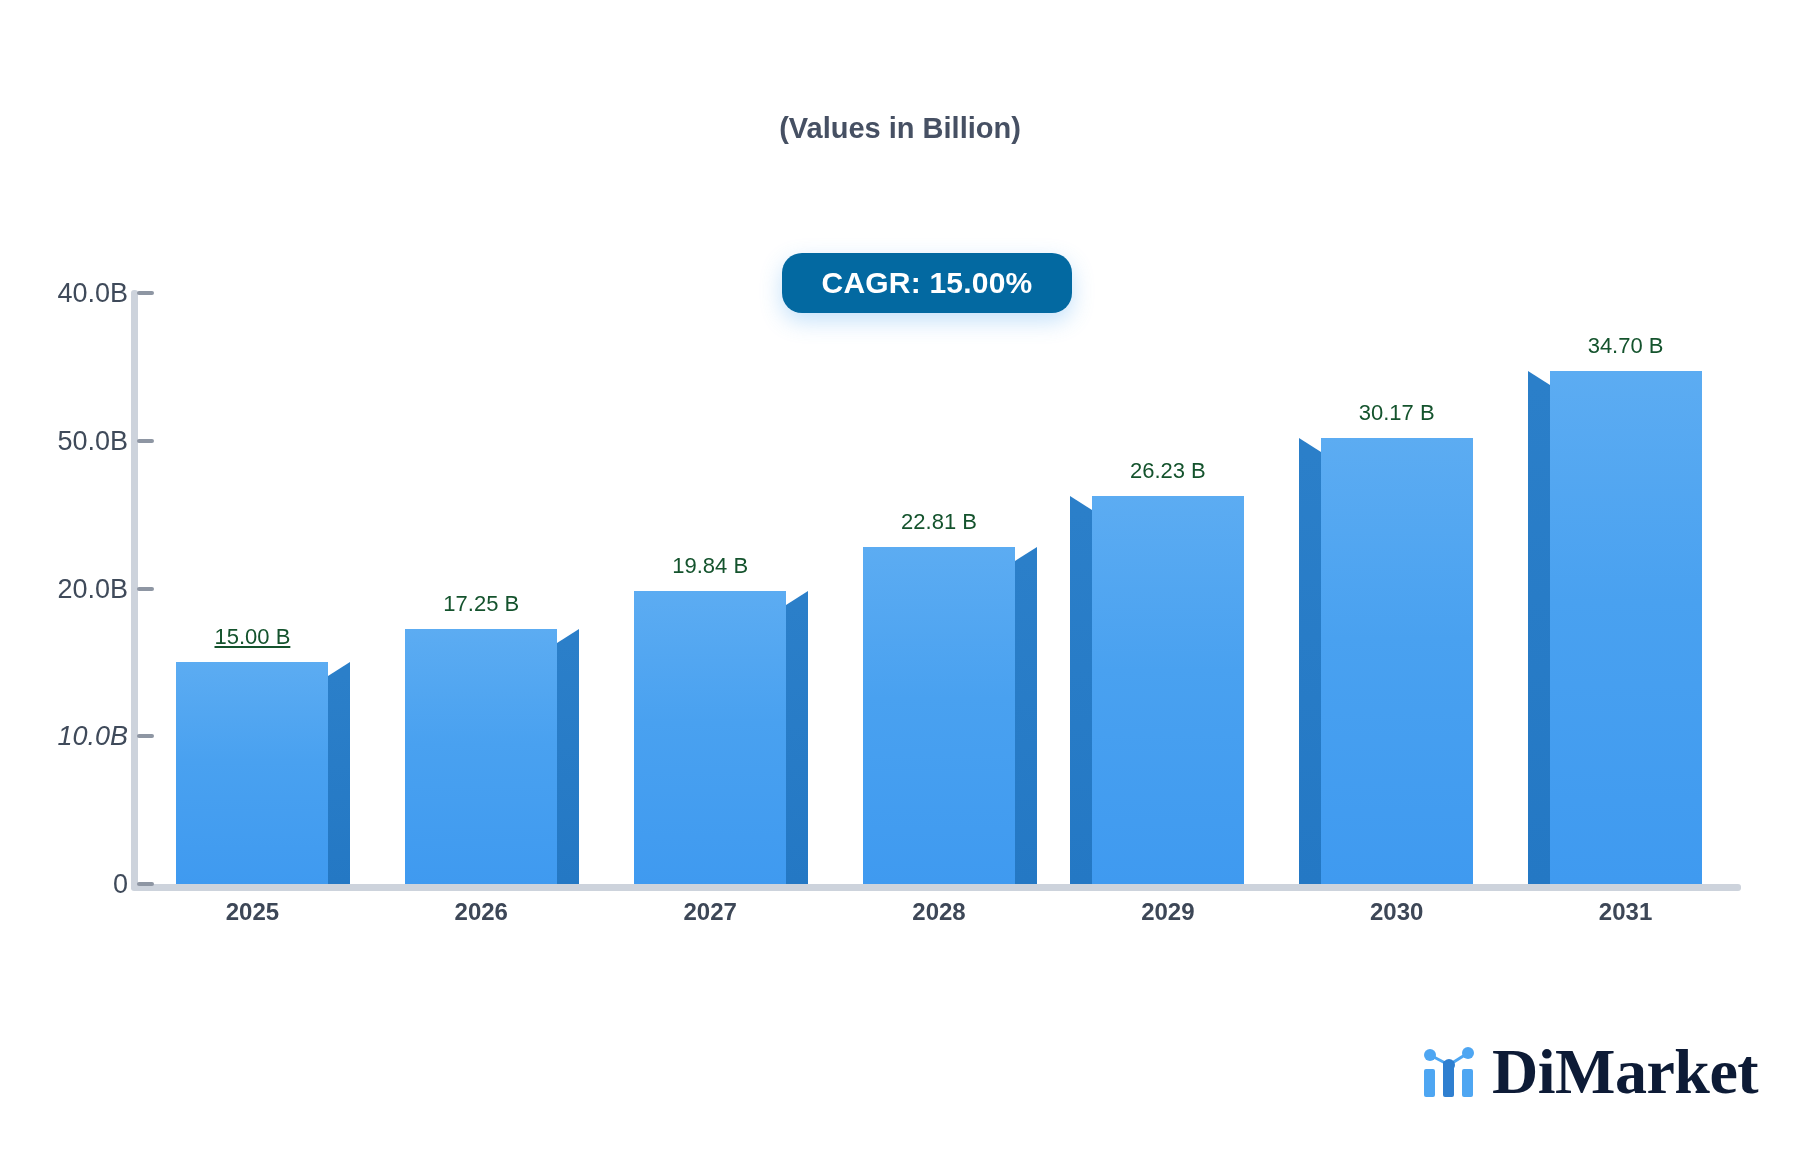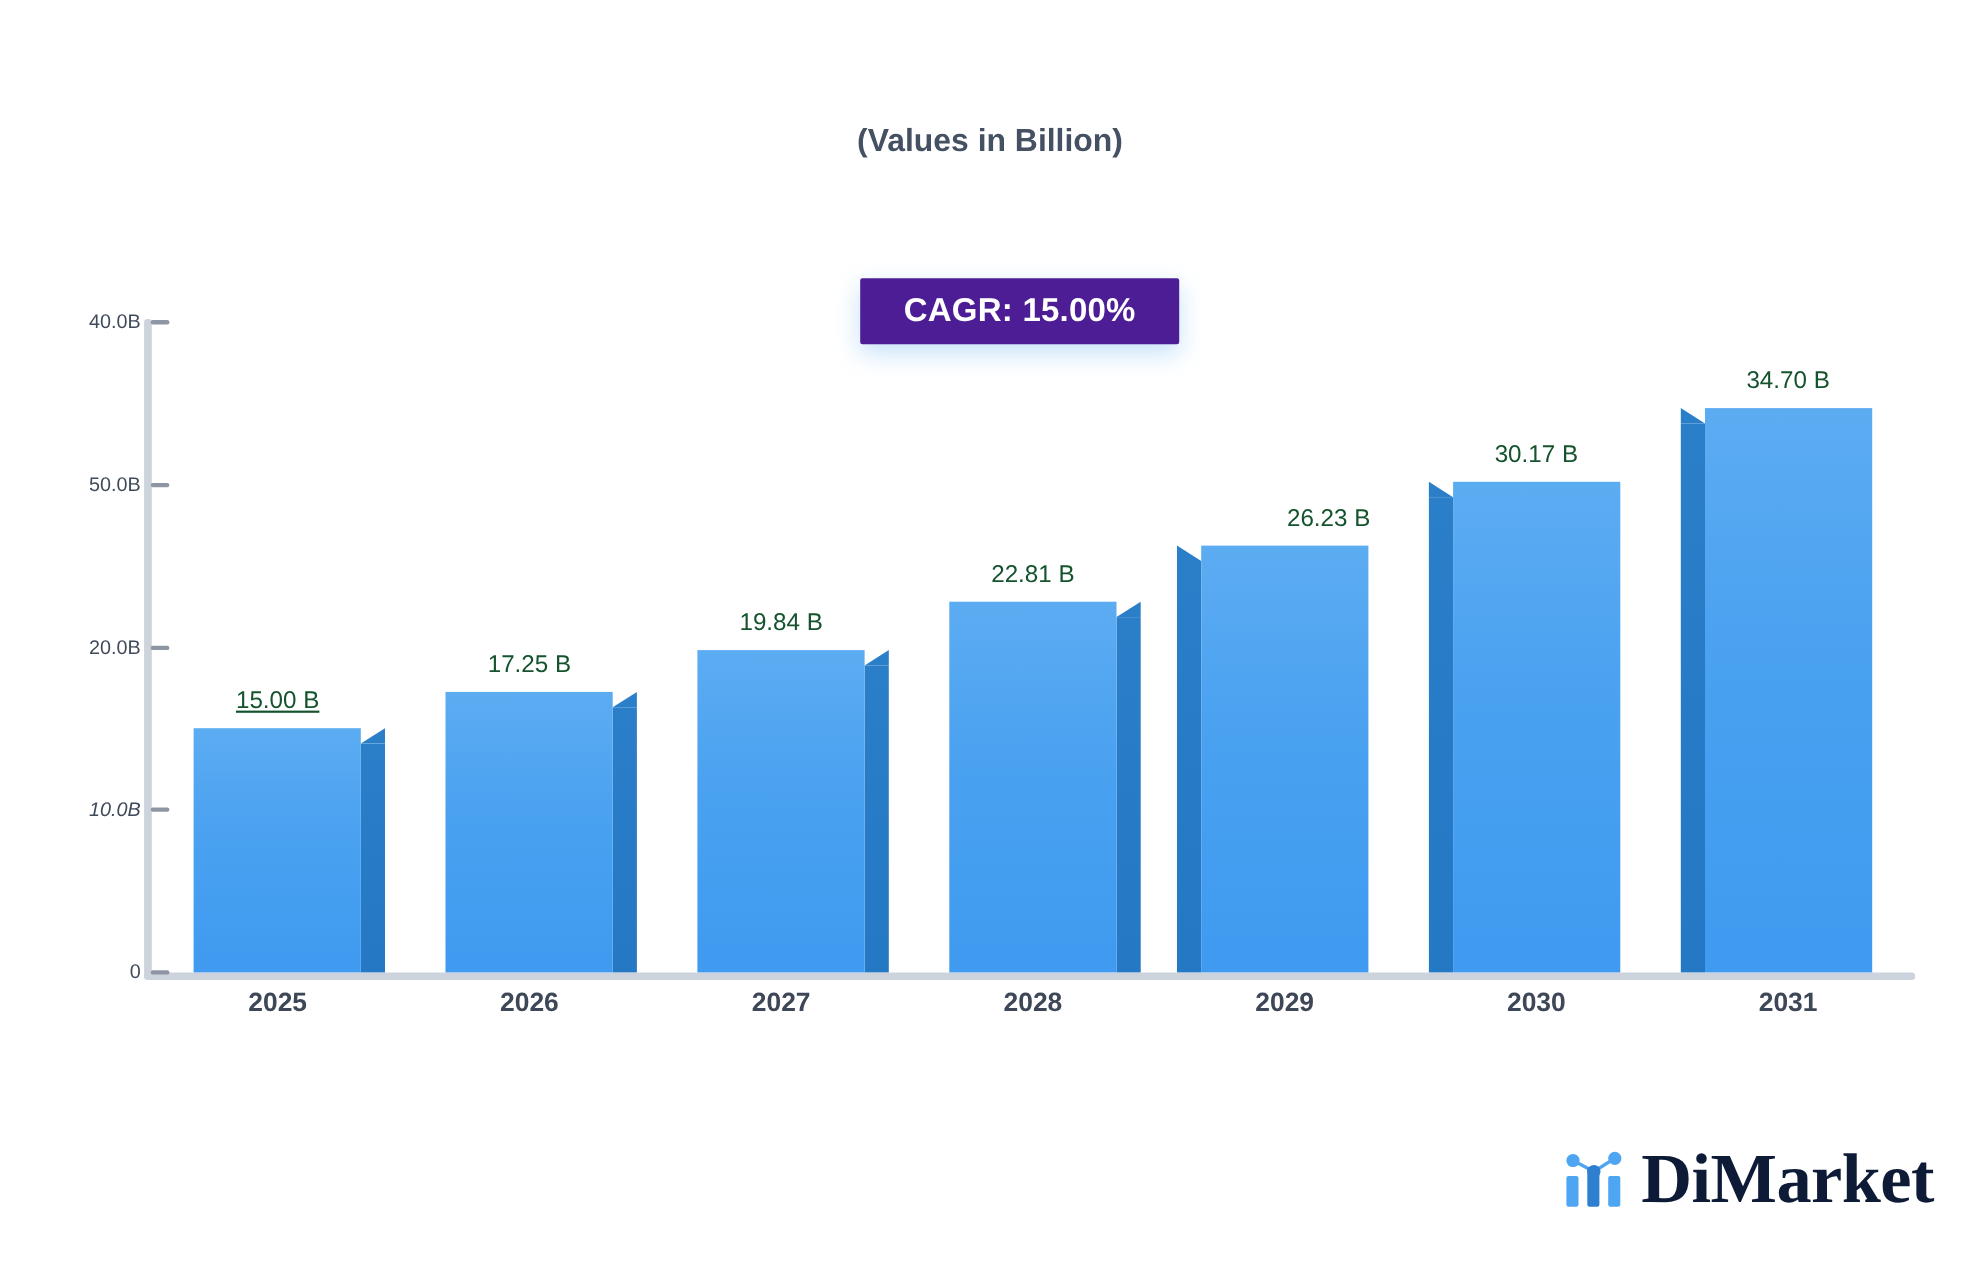--- a/index.html
+++ b/index.html
@@ -21,22 +21,22 @@
   }
   .chart-subtitle{
     margin-top:14px;font-size:29px;font-weight:bold;color:#465063;
     font-family:"Liberation Sans", sans-serif;
   }
 
   
   .cagr-badge{
     position:absolute;left:782px;top:253px;
     width:290px;height:60px;
-    border-radius:2px;
-    background:#4c1d95;
+    border-radius:20px;
+    background:#0369a1;
     box-shadow:0 8px 22px rgba(61,155,240,0.30);
     display:flex;align-items:center;justify-content:center;
     color:#ffffff;font-size:30px;font-weight:bold;
     letter-spacing:0.2px;
   }
 
   
   
   .plot{position:absolute;left:0;top:0;width:1800px;height:1156px;}
 
@@ -44,21 +44,21 @@
     position:absolute;left:131px;top:290px;width:7px;height:600px;
     background:#cdd3dc;border-radius:3px;
   }
   .x-axis-line{
     position:absolute;left:131px;top:884px;width:1610px;height:7px;
     background:#cdd3dc;border-radius:3px;
   }
 
   .ytick{position:absolute;left:0;width:128px;text-align:right;}
   .ytick .lbl{
-    display:inline-block;font-size:18px;color:#3f4a5a;
+    display:inline-block;font-size:27px;color:#3f4a5a;
     font-family:"Liberation Sans", sans-serif;
     transform:translateY(-50%);
   }
   .ytick .dash{
     position:absolute;right:-26px;top:-2px;width:17px;height:4px;
     background:#8e96a3;border-radius:2px;
   }
 
   
   .bar-group{position:absolute;bottom:0;}
@@ -161,21 +161,21 @@
         <div class="bar-group" style="left: 863px; width: 152px; height: 407.018px; bottom: 272px;">
           <div class="bar-side right" style="height: 323.018px;"></div>
           <div class="bar-top-r" style="bottom: 323.018px;"></div>
           <div class="bar" style="height: 337.018px;"></div>
           <div class="bar-value" style="bottom: 349.018px;">22.81 B</div>
         </div>
         <div class="bar-group" style="left: 1091.86px; width: 152px; height: 457.548px; bottom: 272px;">
           <div class="bar-side left" style="height: 373.548px;"></div>
           <div class="bar-top-l" style="bottom: 373.548px;"></div>
           <div class="bar" style="height: 387.548px;"></div>
-          <div class="bar-value" style="bottom: 399.548px; margin-left: 40px;">26.23 B</div>
+          <div class="bar-value" style="bottom: 399.548px;">26.23 B</div>
         </div>
         <div class="bar-group" style="left: 1320.71px; width: 152px; height: 515.762px; bottom: 272px;">
           <div class="bar-side left" style="height: 431.762px;"></div>
           <div class="bar-top-l" style="bottom: 431.762px;"></div>
           <div class="bar" style="height: 445.762px;"></div>
           <div class="bar-value" style="bottom: 457.762px;">30.17 B</div>
         </div>
         <div class="bar-group" style="left: 1549.57px; width: 152px; height: 582.692px; bottom: 272px;">
           <div class="bar-side left" style="height: 498.692px;"></div>
           <div class="bar-top-l" style="bottom: 498.692px;"></div>

